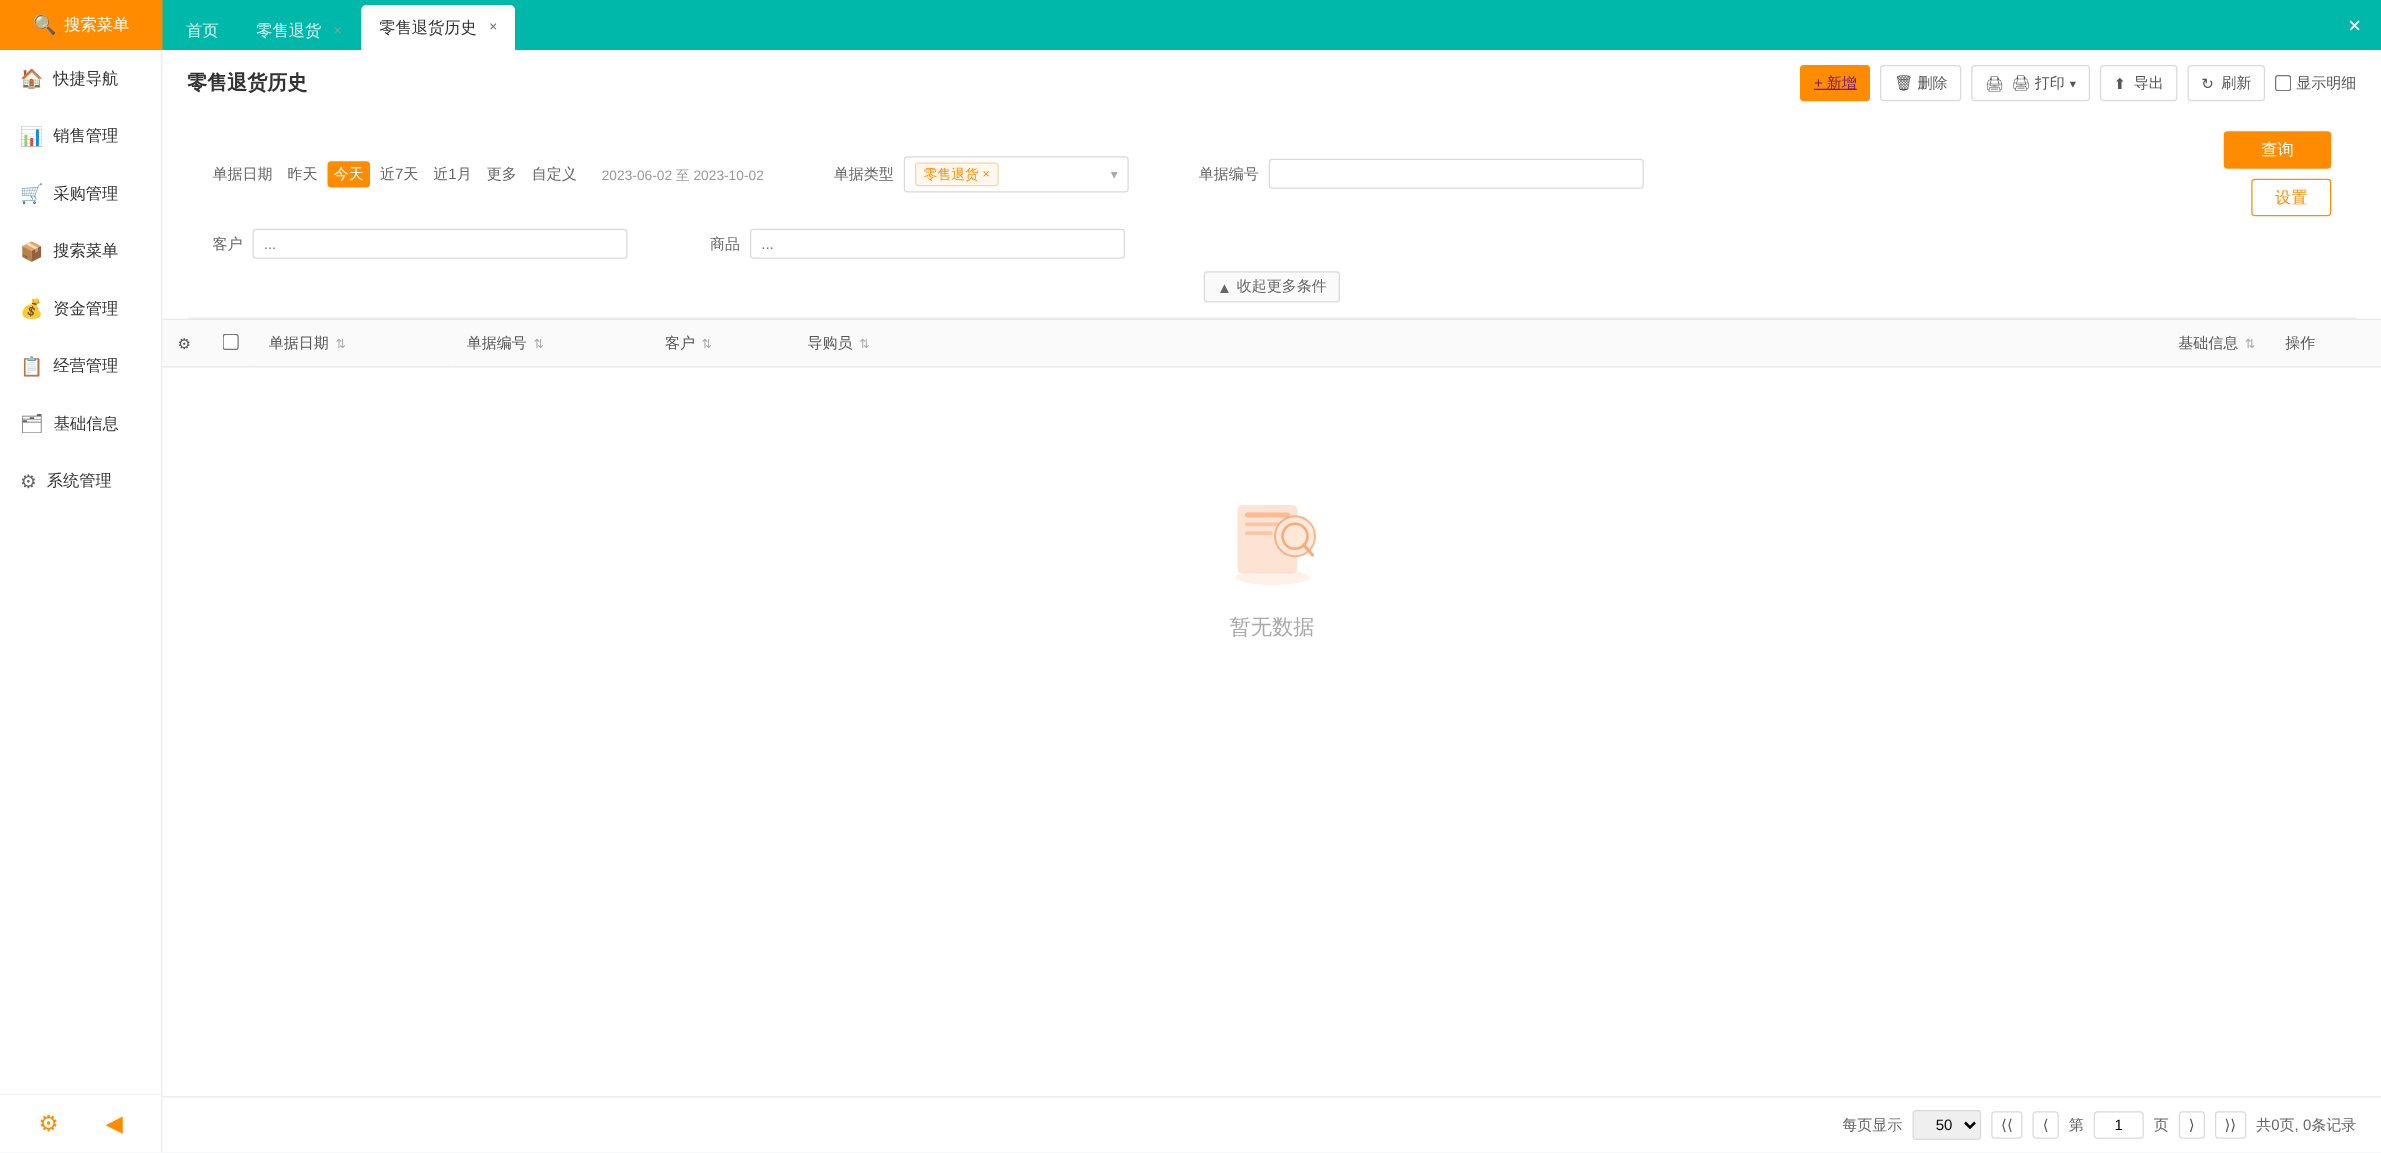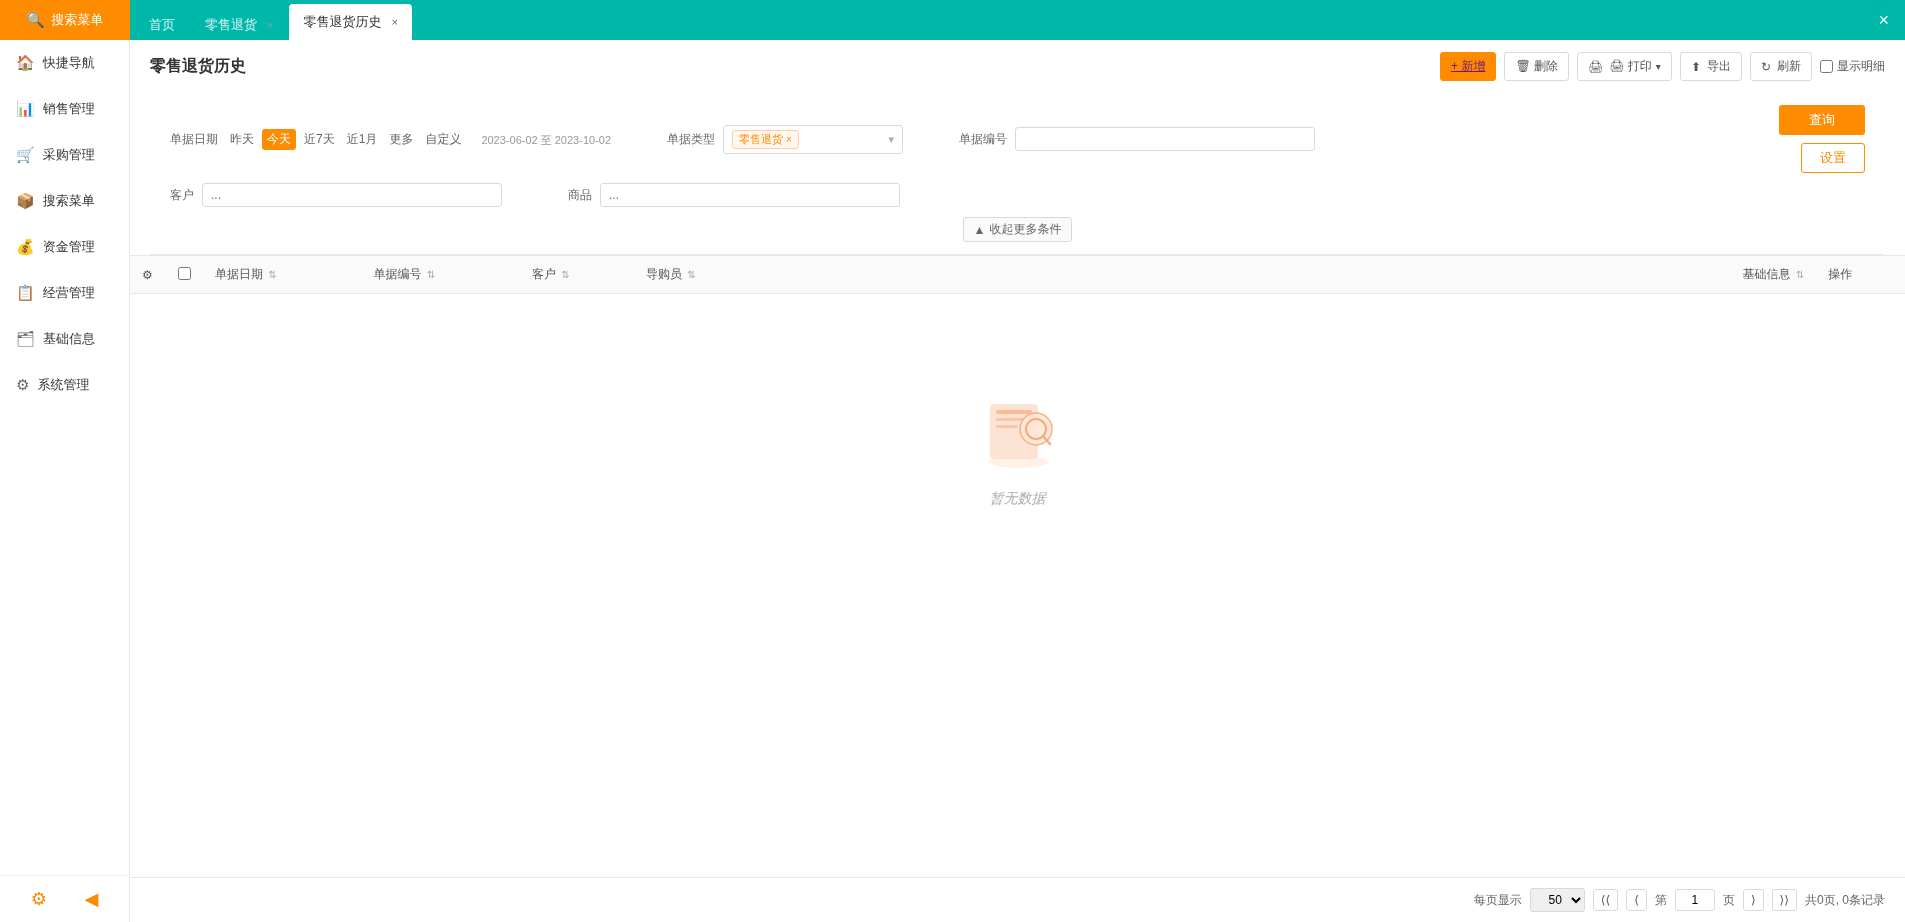--- a/index.html
+++ b/index.html
@@ -59,21 +59,21 @@
     .data-table th { background: #fafafa; border-bottom: 1px solid #e8e8e8; padding: 10px 12px; font-size: 12px; font-weight: 500; color: #555; text-align: left; white-space: nowrap; }
     .data-table th.sortable { cursor: pointer; }
     .sort-icon { font-size: 10px; color: #aaa; margin-left: 2px; }
     .data-table td { border-bottom: 1px solid #f0f0f0; padding: 10px 12px; font-size: 12px; }
     .settings-col { width: 36px; text-align: center; }
     .checkbox-col { width: 36px; text-align: center; }
 
     
     .empty-state { display: flex; flex-direction: column; align-items: center; justify-content: center; padding: 80px 0; }
     .empty-icon { width: 100px; height: 100px; margin-bottom: 16px; }
-    .empty-text { color: #aaa; font-size: 14px; font-style: italic; }
+    .empty-text { color: #aaa; font-size: 17px; }
 
     
     .pagination-bar { background: #fff; border-top: 1px solid #e8e8e8; padding: 10px 20px; display: flex; align-items: center; justify-content: flex-end; gap: 8px; flex-shrink: 0; }
     .pagination-label { font-size: 12px; color: #666; }
     .pagination-select { border: 1px solid #d9d9d9; border-radius: 3px; padding: 3px 6px; font-size: 12px; text-align: right; }
     .pagination-btn { border: 1px solid #d9d9d9; border-radius: 3px; padding: 3px 7px; cursor: pointer; font-size: 12px; background: #fff; color: #555; }
     .pagination-input { border: 1px solid #d9d9d9; border-radius: 3px; padding: 3px 6px; font-size: 12px; width: 40px; text-align: center; }
     .pagination-info { font-size: 12px; color: #666; }
 
     .query-btn { background: #ff8c00; color: #fff; border: none; border-radius: 3px; padding: 6px 30px; font-size: 13px; cursor: pointer; }

